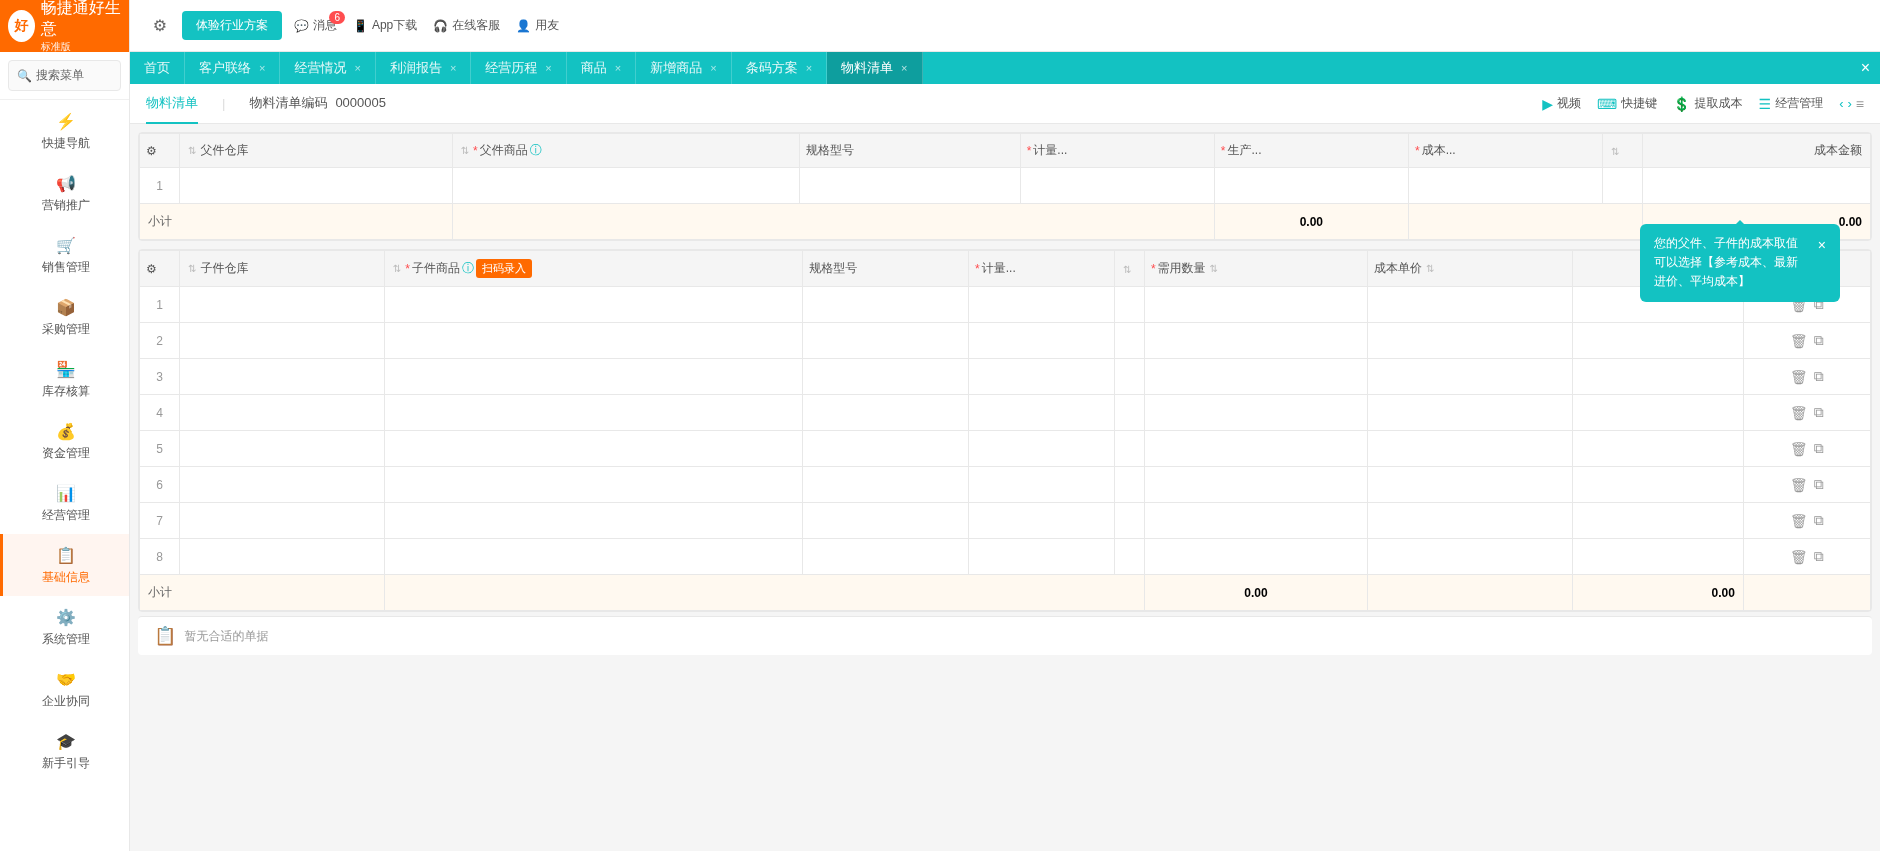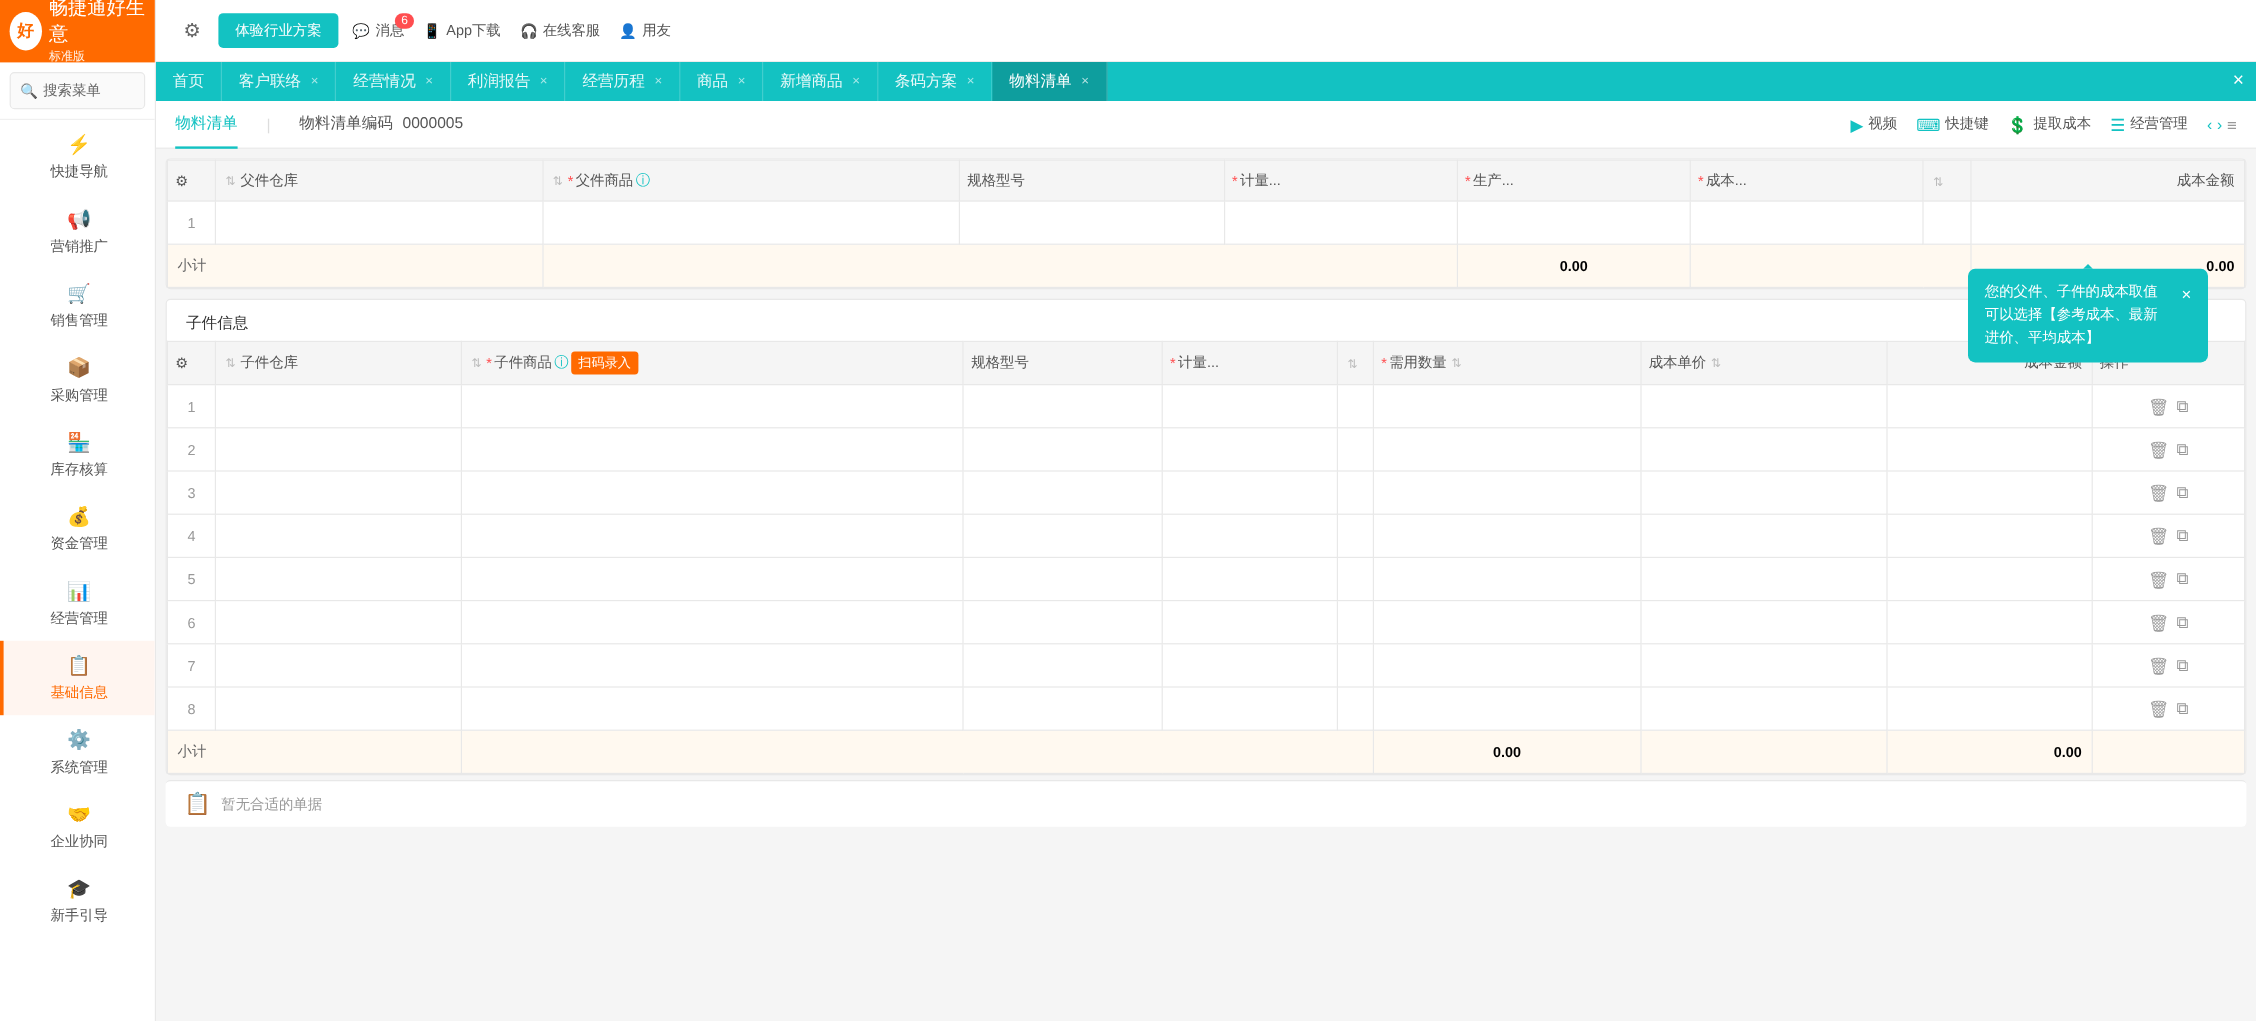--- a/index.html
+++ b/index.html
@@ -597,21 +597,20 @@
             <td colspan="2"></td>
             <td style="text-align:right;padding-right:8px;font-weight:bold;">
               <span>0.00</span>
             </td>
           </tr>
         </tbody>
       </table>
     </div>
 
     <div class="section" style="margin-top:8px;">
-      <div class="section-title">子件信息</div>
       <table class="data-table">
         <thead>
           <tr>
             <th class="settings-col">
               <span>⚙</span>
             </th>
             <th>
               <div class="th-inner">
                   <span class="col-sort">⇅</span>
                   <span>子件仓库</span>

